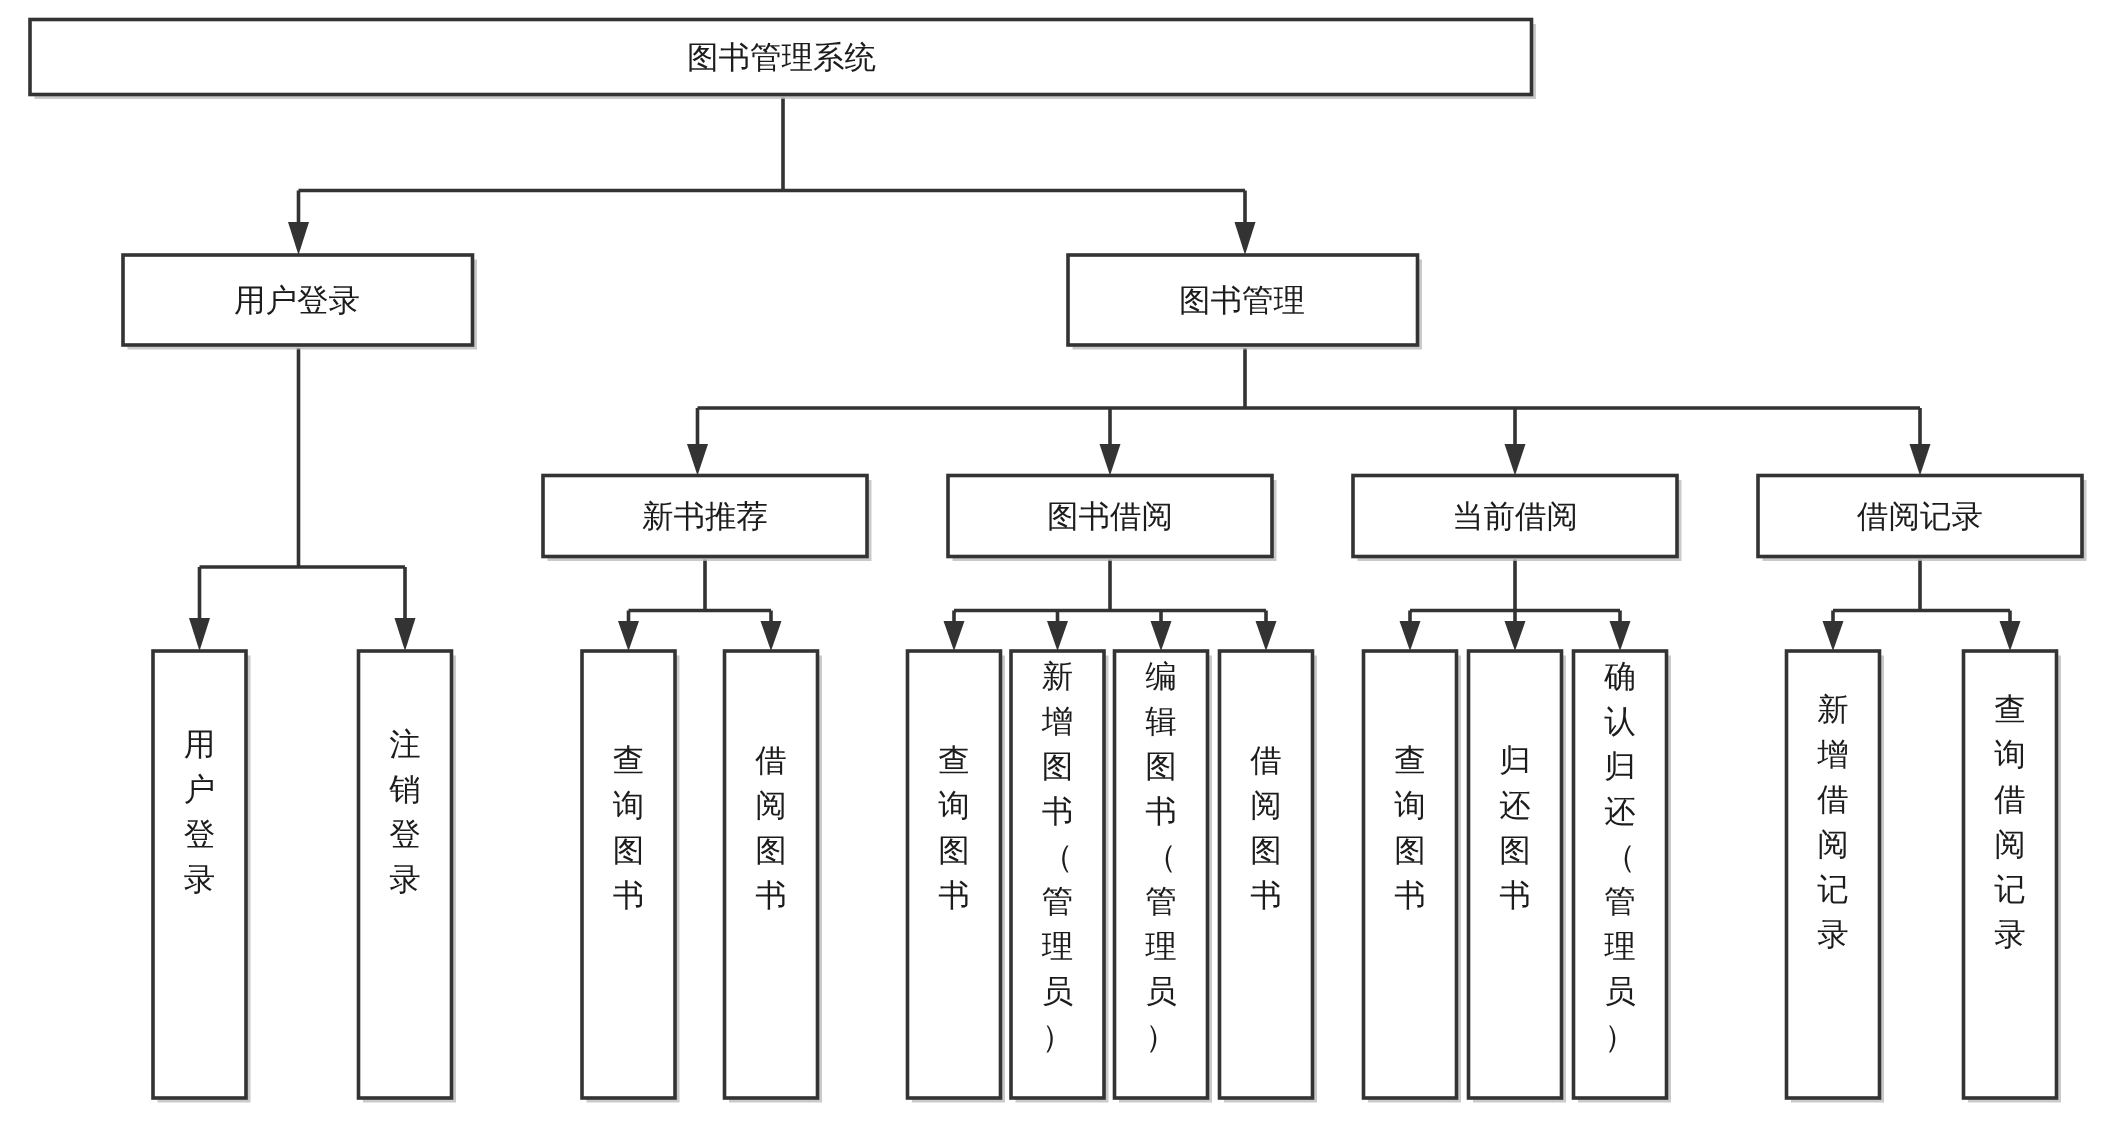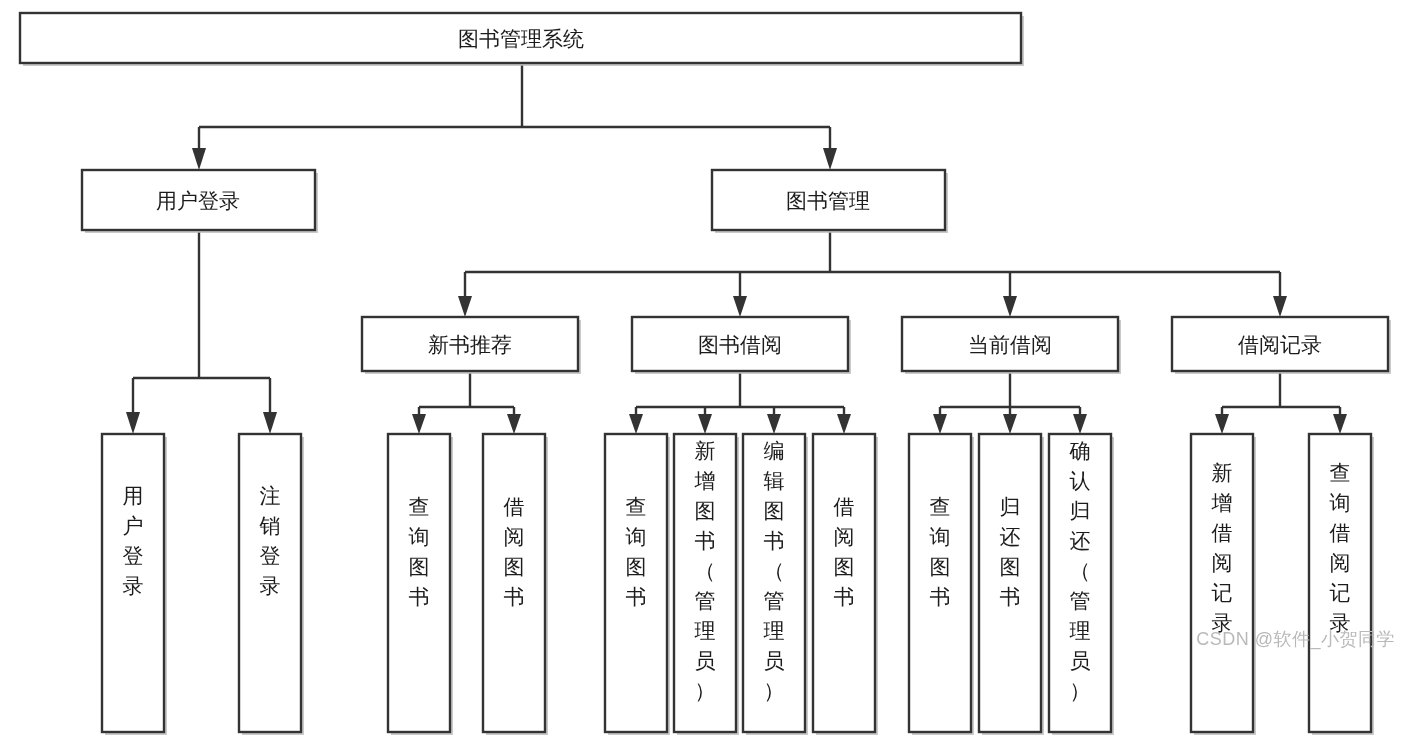--- a/index.html
+++ b/index.html
@@ -251,15 +251,14 @@
       <text class="node-label-v" x="1222" y="474"><tspan x="1222" y="474">新</tspan><tspan x="1222" y="504">增</tspan><tspan x="1222" y="534">借</tspan><tspan x="1222" y="564">阅</tspan><tspan x="1222" y="594">记</tspan><tspan x="1222" y="624">录</tspan></text>
     </g>
     <g>
       <rect class="node-shadow" x="1312" y="437" width="62" height="298"></rect>
       <rect class="node-box" x="1309" y="434" width="62" height="298"></rect>
       <text class="node-label-v" x="1340" y="474"><tspan x="1340" y="474">查</tspan><tspan x="1340" y="504">询</tspan><tspan x="1340" y="534">借</tspan><tspan x="1340" y="564">阅</tspan><tspan x="1340" y="594">记</tspan><tspan x="1340" y="624">录</tspan></text>
     </g>
 
   </svg>
 
-  <div class="watermark-text">CSDN @软件_小贺同学</div>
 
 </div>
 
 </body></html>

